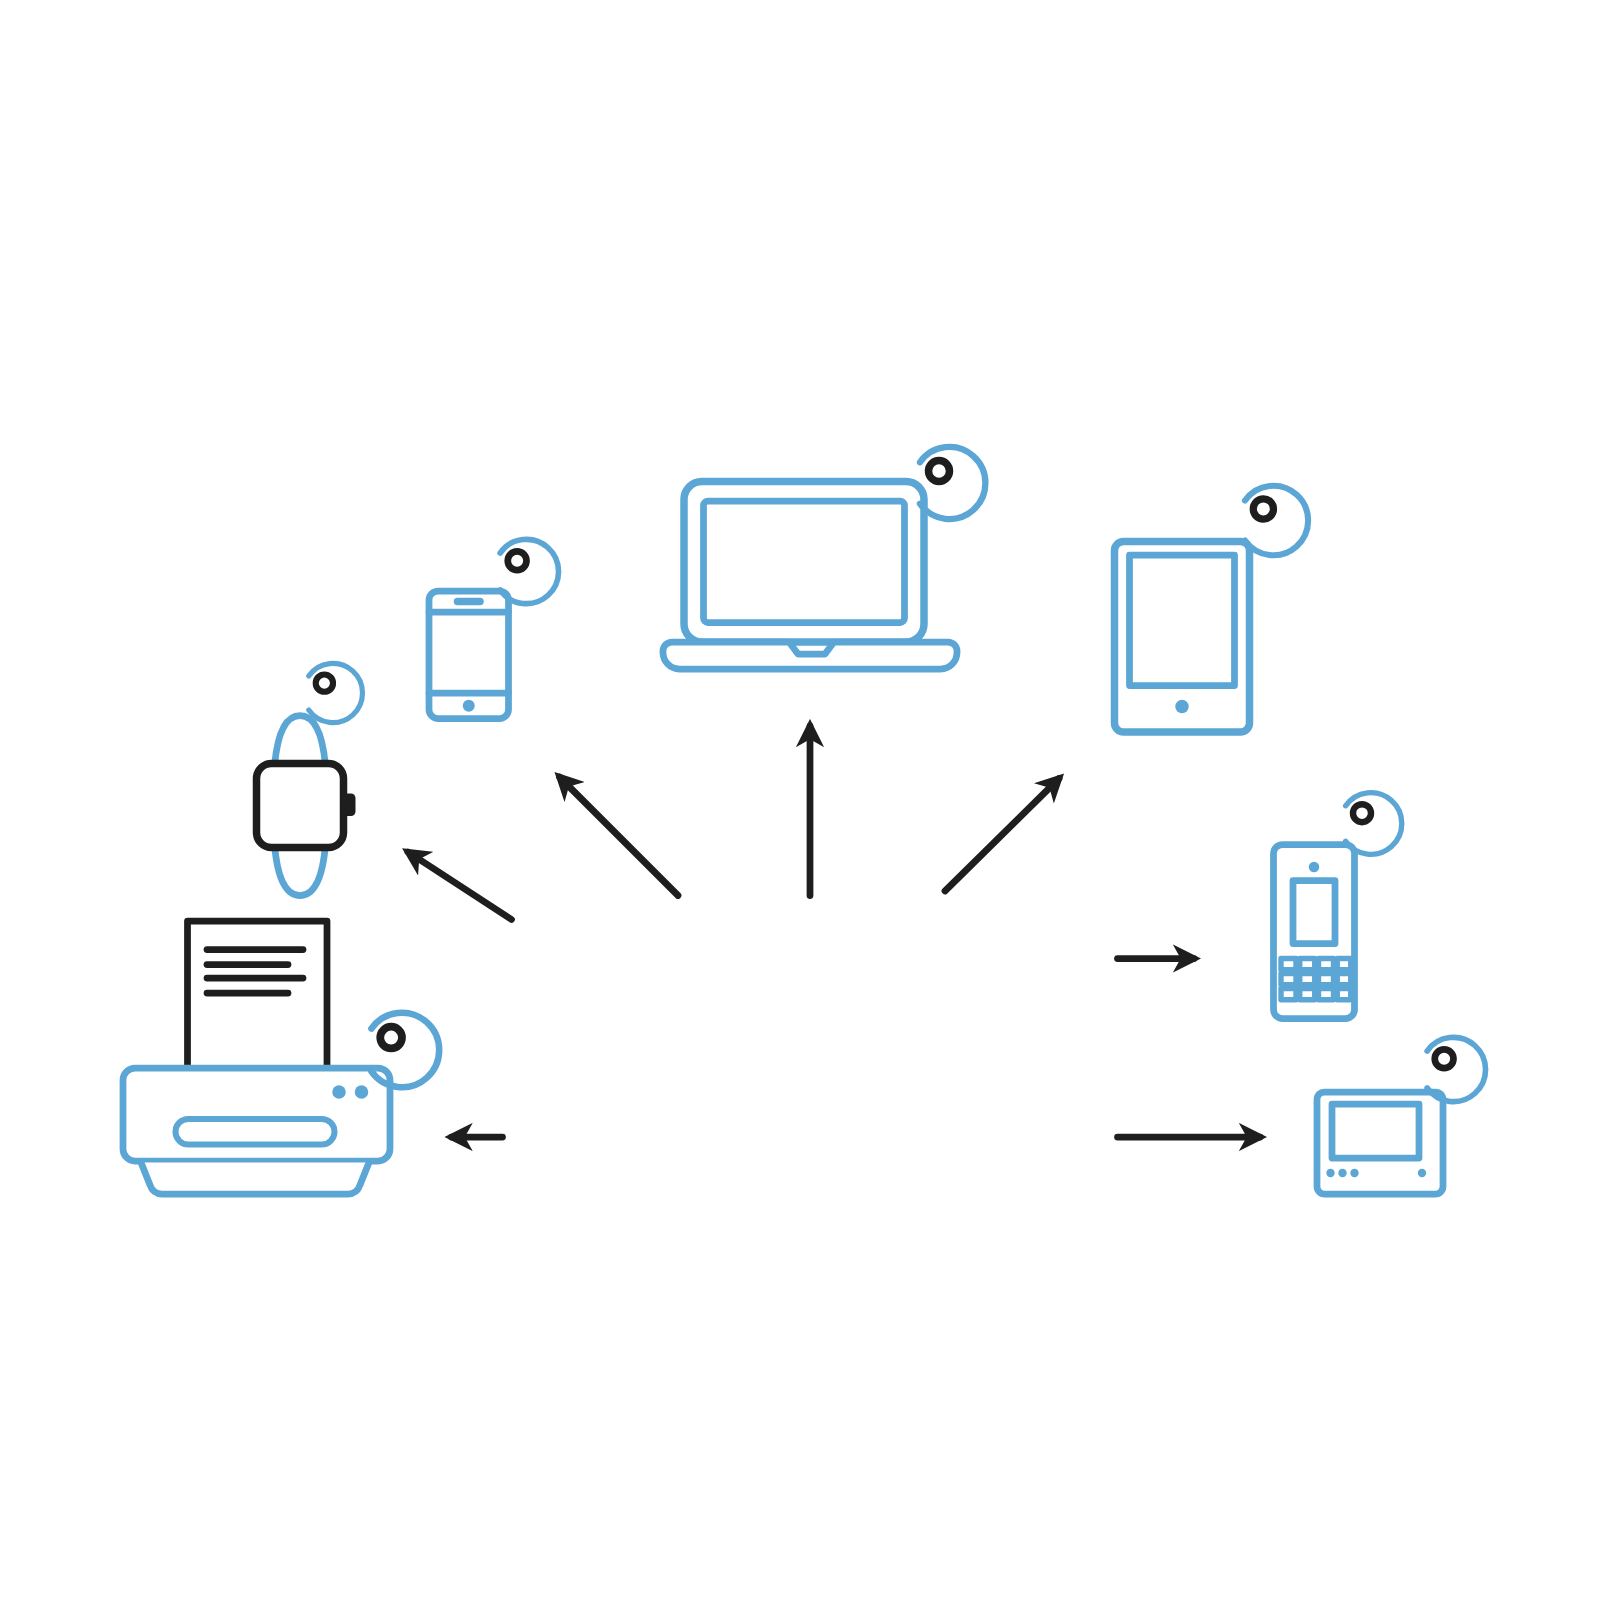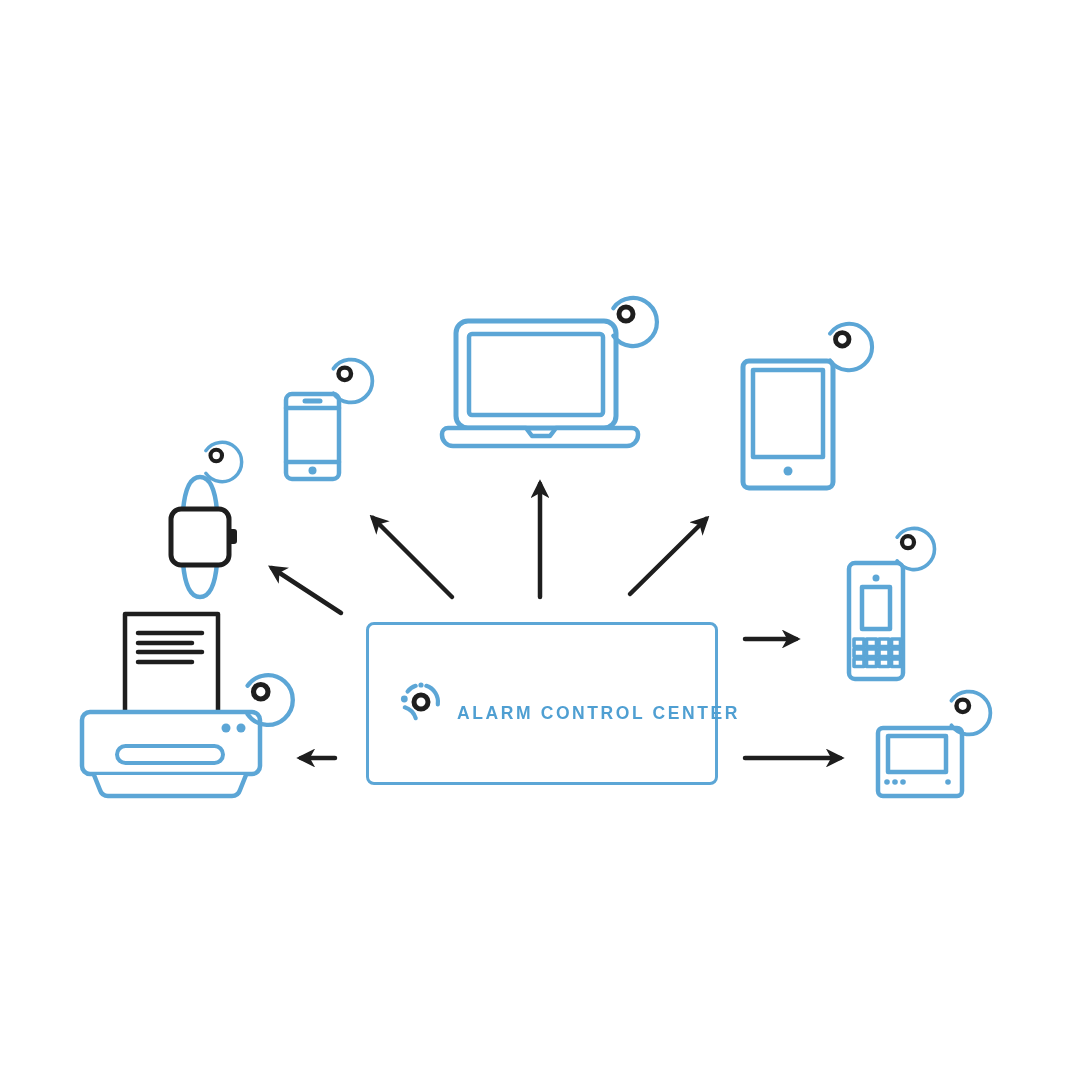--- a/index.html
+++ b/index.html
@@ -45,33 +45,20 @@
       <path d="M540,597 L540,484" marker-end="url(#ah)"></path>
       <path d="M452,597 L373,518" marker-end="url(#ah)"></path>
       <path d="M341,613 L272,568" marker-end="url(#ah)"></path>
       <path d="M630,594 L706,519" marker-end="url(#ah)"></path>
       <path d="M745,639 L796,639" marker-end="url(#ah)"></path>
       <path d="M745,758 L840,758" marker-end="url(#ah)"></path>
       <path d="M335,758 L301,758" marker-end="url(#ah)"></path>
     </g>
   </svg>
 
-  <div class="center-box">
-    <div class="brand">
-      <svg class="brand-logo" width="48" height="48" viewBox="0 0 48 48">
-        <circle class="ring" cx="24" cy="25" r="7"></circle>
-        <path class="b-arc" d="M10.6,14.5 A17,17 0 0 1 18.7,8.8"></path>
-        <path class="b-arc" d="M29.3,8.8 A17,17 0 0 1 40.8,27.4"></path>
-        <path class="b-arc" d="M7.8,30.3 A17,17 0 0 1 18.7,41.2"></path>
-        <circle class="f-blue" cx="24" cy="8" r="2.6"></circle>
-        <circle class="f-blue" cx="7.3" cy="22" r="3.4"></circle>
-      </svg>
-      <span class="brand-label">ALARM CONTROL CENTER</span>
-    </div>
-  </div>
 
   <svg class="icon" style="left:440px;top:319px;width:200px;height:130px" viewBox="0 0 200 130">
     <rect class="s-blue" x="16" y="2" width="160" height="107" rx="12" style="stroke-width:5"></rect>
     <rect class="s-blue" x="29" y="15" width="134" height="81" rx="3"></rect>
     <path class="s-blue-fw" d="M8,109 h78 l6,8 h18 l6,-8 h76 a6,6 0 0 1 6,6 v1 a11,11 0 0 1 -11,11 H13 A11,11 0 0 1 2,116 v-1 a6,6 0 0 1 6,-6 z"></path>
   </svg>
   <svg class="icon" style="left:605px;top:294px;width:56px;height:56px" viewBox="0 0 56 56">
     <path class="b-arc" d="M8.3,14.2 A24,24 0 1 1 8.3,41.8"></path>
     <circle class="ring" cx="21" cy="20" r="7"></circle>
   </svg>

